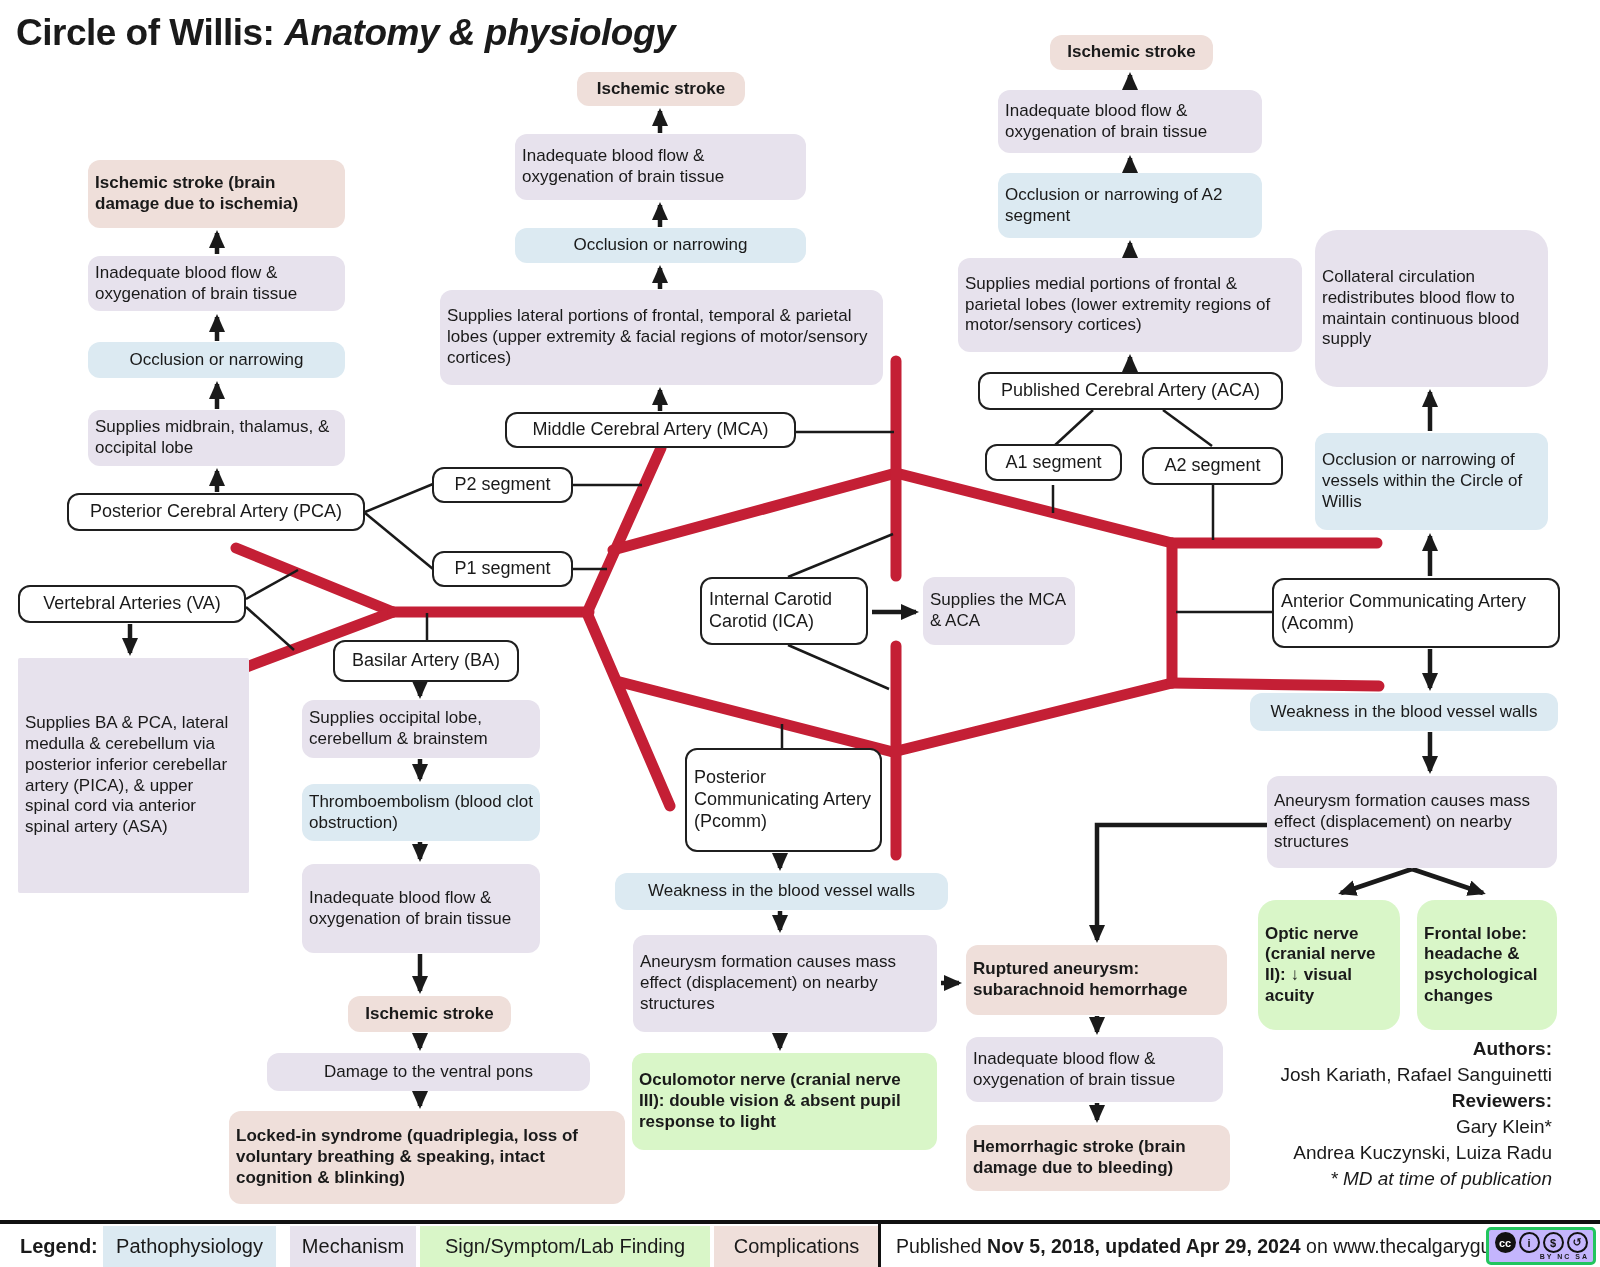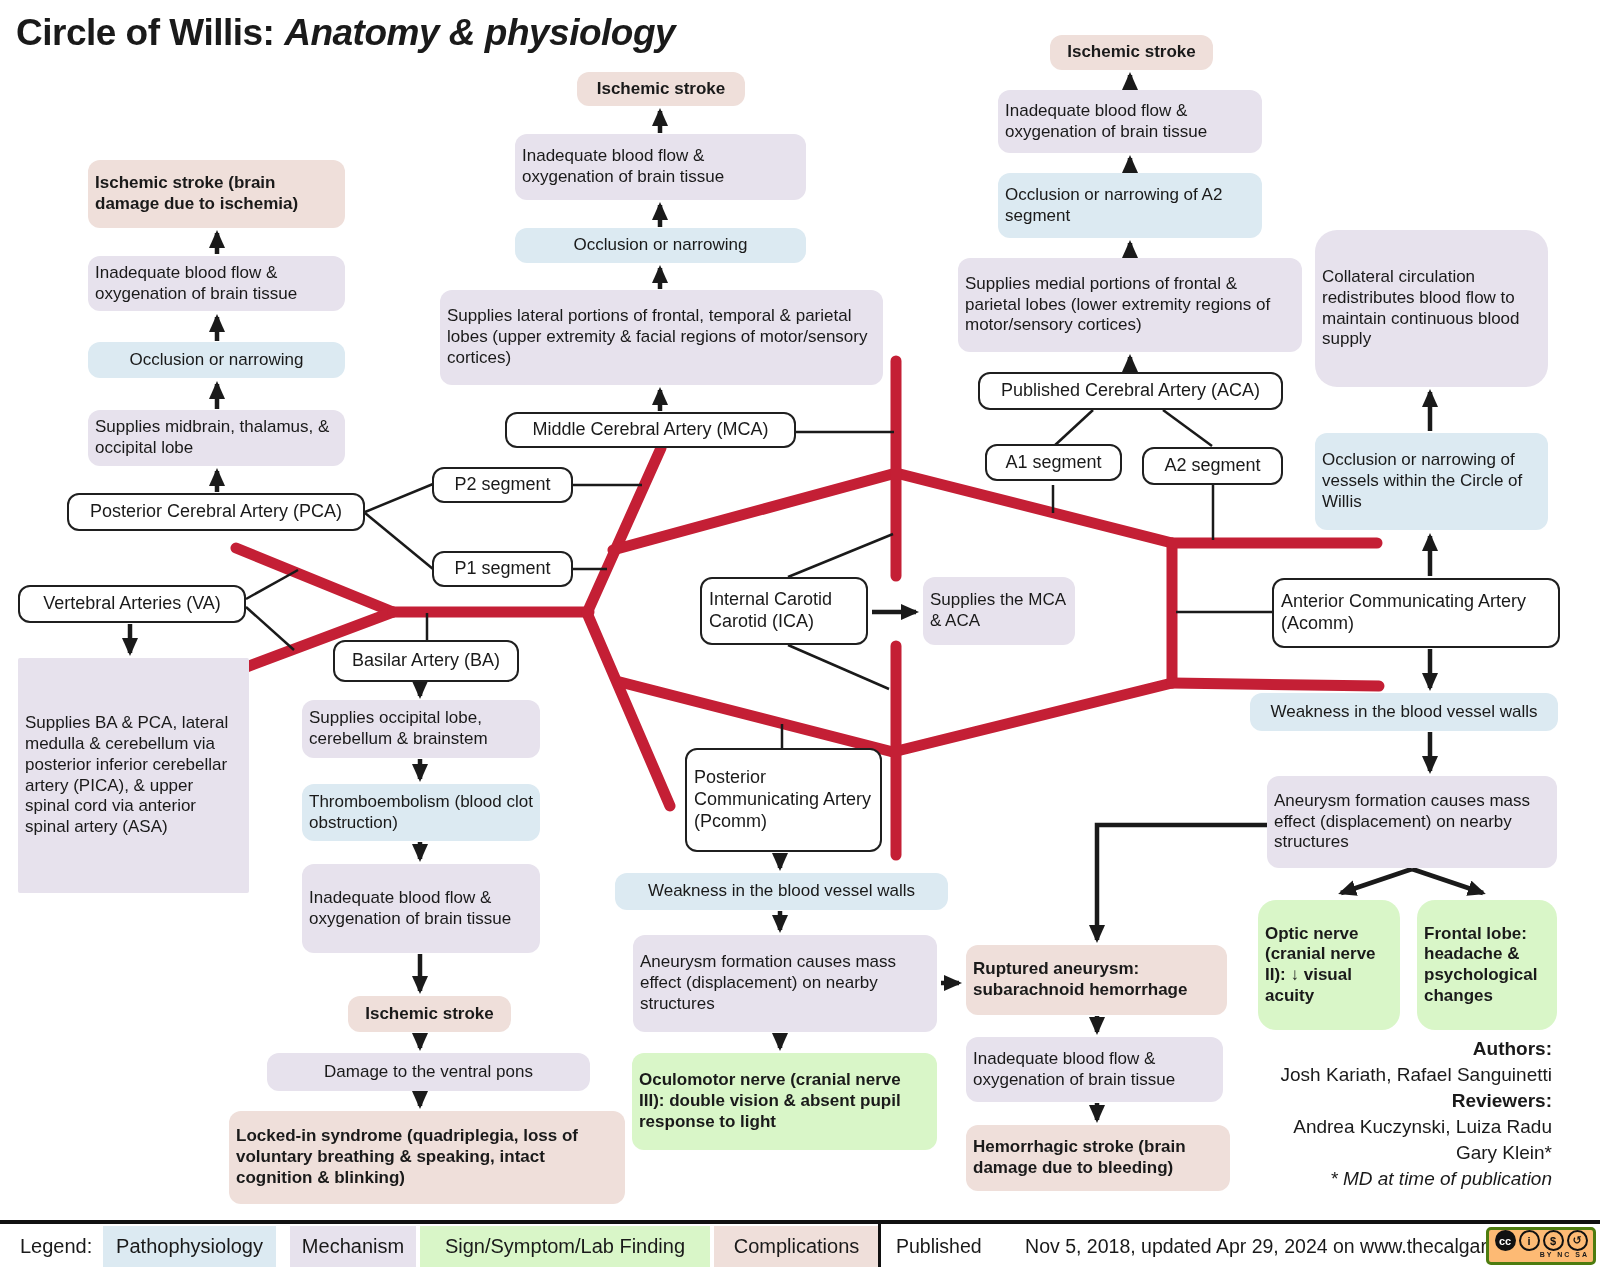--- a/index.html
+++ b/index.html
@@ -35,28 +35,28 @@
   #authors .b{font-weight:bold;}
   #authors .i{font-style:italic;}
   #footer{
     position:absolute;left:0;top:1220px;width:1600px;height:47px;
     border-top:4px solid #111;box-sizing:border-box;background:#fff;z-index:4;
   }
   .chip{
     position:absolute;top:2px;height:41px;display:flex;align-items:center;justify-content:center;
     font-size:20px;
   }
-  #legend-label{position:absolute;left:20px;top:2px;height:41px;display:flex;align-items:center;font-weight:normal;font-size:20px;}
+  #legend-label{position:absolute;left:20px;top:2px;height:41px;display:flex;align-items:center;font-weight:bold;font-size:20px;}
   #footer-divider{position:absolute;left:878px;top:0;width:3px;height:43px;background:#111;}
   #published{position:absolute;left:896px;top:2px;height:41px;display:flex;align-items:center;font-size:19.5px;white-space:pre;}
-  #published .b{font-weight:normal;margin-left:38px;}
+  #published .b{font-weight:bold;}
   #cc-badge{
     position:absolute;left:1486px;top:3px;width:110px;height:38px;
-    border:3px solid #4d7c0f;border-radius:5px;box-sizing:border-box;
-    display:flex;flex-direction:column;align-items:center;background:#fdba74;
+    border:3px solid #22c55e;border-radius:5px;box-sizing:border-box;
+    display:flex;flex-direction:column;align-items:center;justify-content:center;background:#c4b5fd;
   }
   #cc-badge .circles{display:flex;gap:3px;align-items:center;}
   .ccc{
     width:21px;height:21px;border-radius:50%;display:flex;align-items:center;justify-content:center;
     font-size:11px;font-weight:bold;box-sizing:border-box;
   }
   .ccc.filled{background:#111;color:#fff;}
   .ccc.open{border:2.5px solid #111;color:#111;}
   #cc-badge .sub{font-size:7px;font-weight:bold;letter-spacing:2px;line-height:7px;align-self:flex-end;padding-right:4px;}
 </style>
@@ -192,22 +192,22 @@
 <div class="node artery" style="left:1272px;top:578px;width:288px;height:70px">Anterior Communicating Artery (Acomm)</div>
 <div class="node patho" style="left:1250px;top:693px;width:308px;height:38px">Weakness in the blood vessel walls</div>
 <div class="node mech" style="left:1267px;top:776px;width:290px;height:92px">Aneurysm formation causes mass effect (displacement) on nearby structures</div>
 <div class="node sign bold" style="left:1258px;top:900px;width:142px;height:130px;border-radius:18px">Optic nerve (cranial nerve II): ↓ visual acuity</div>
 <div class="node sign bold" style="left:1417px;top:900px;width:140px;height:130px;border-radius:18px">Frontal lobe: headache &amp; psychological changes</div>
 
 <div id="authors">
   <div class="b">Authors:</div>
   <div>Josh Kariath, Rafael Sanguinetti</div>
   <div class="b">Reviewers:</div>
+  <div>Gary Klein*</div>
   <div>Andrea Kuczynski, Luiza Radu</div>
-  <div>Gary Klein*</div>
   <div class="i">* MD at time of publication</div>
 </div>
 
 <div id="footer">
   <div id="legend-label">Legend:</div>
   <div class="chip patho" style="left:103px;width:173px">Pathophysiology</div>
   <div class="chip mech" style="left:290px;width:126px">Mechanism</div>
   <div class="chip sign" style="left:420px;width:290px">Sign/Symptom/Lab Finding</div>
   <div class="chip comp" style="left:714px;width:165px">Complications</div>
   <div id="footer-divider"></div>

